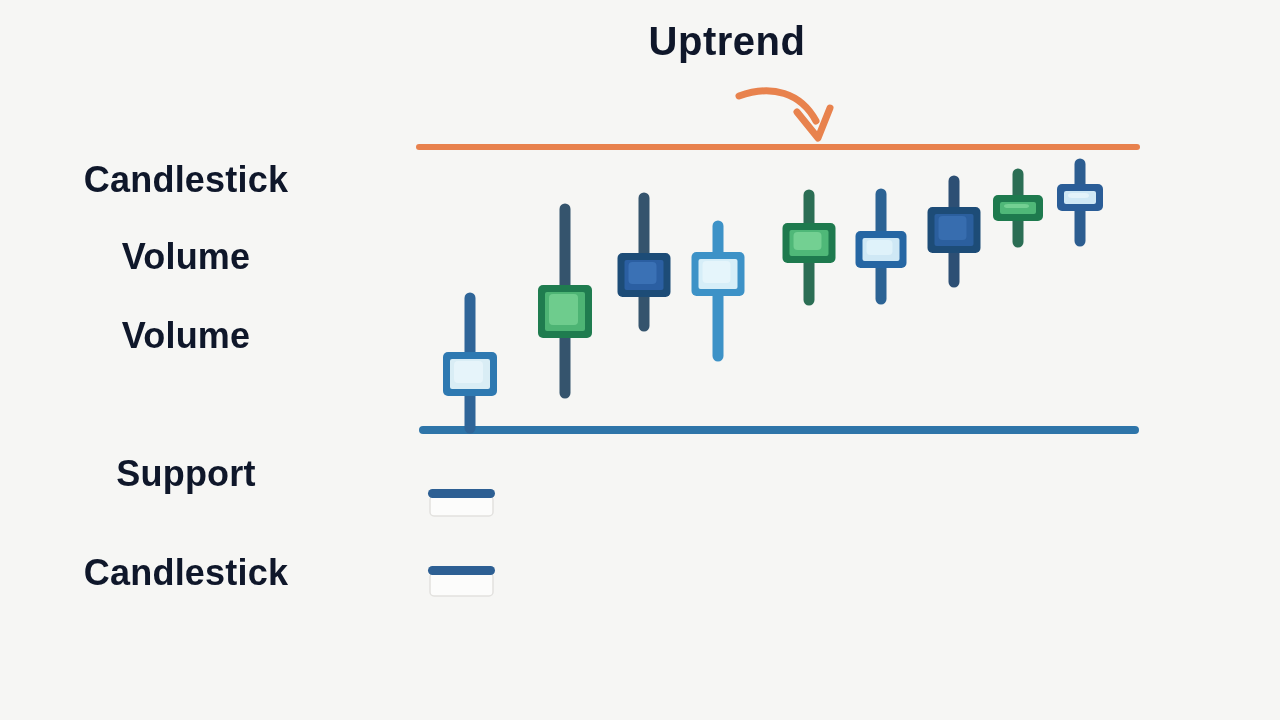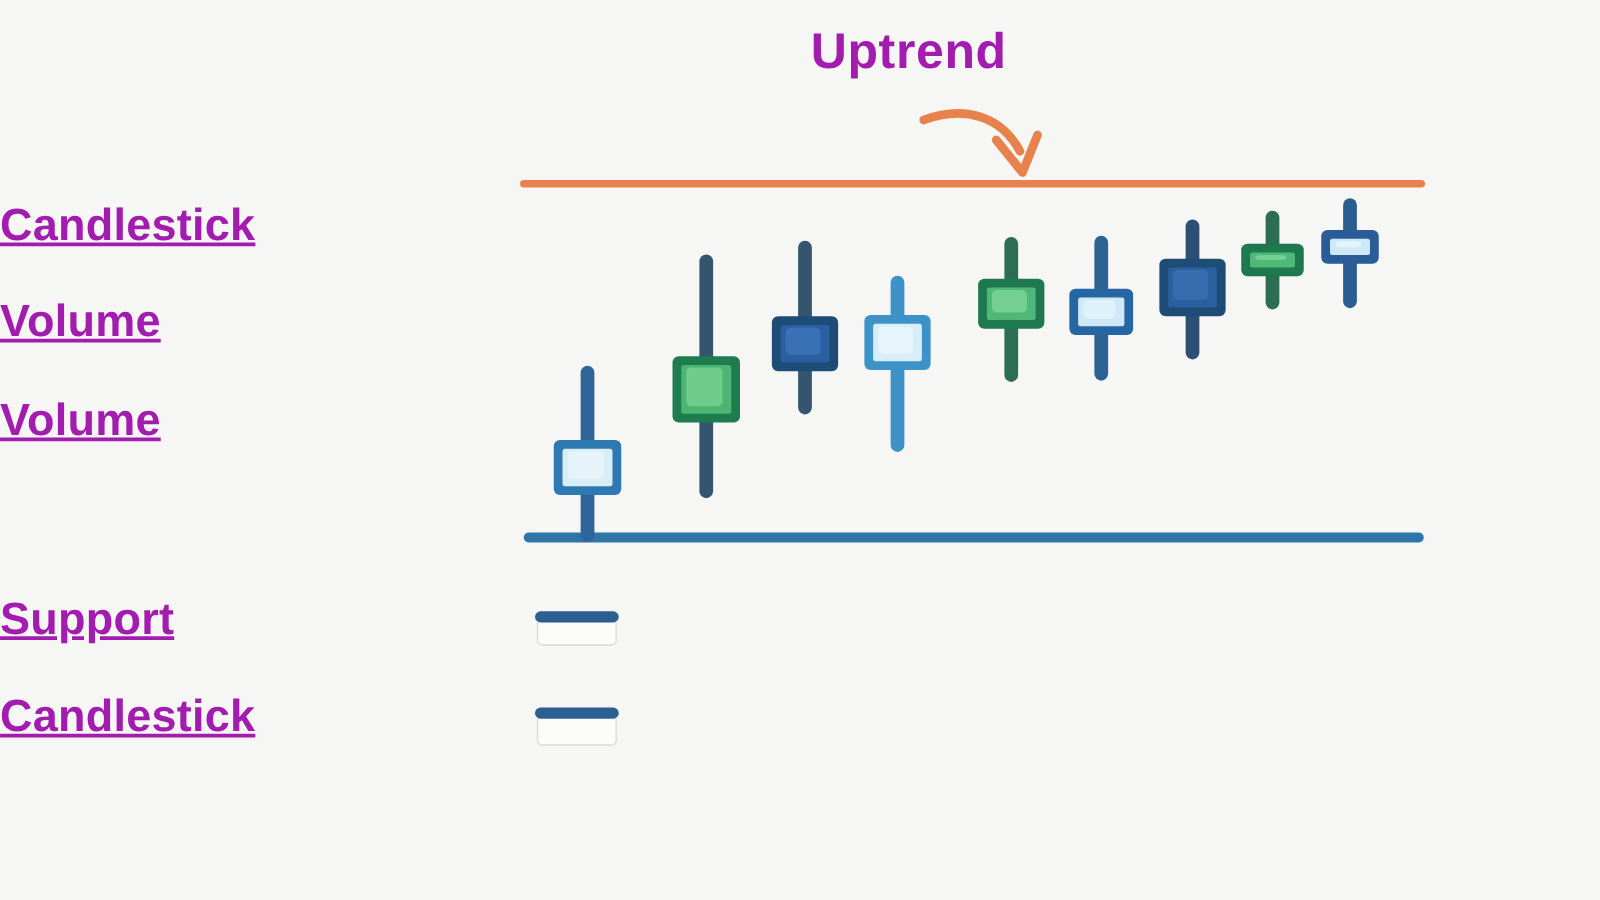--- a/index.html
+++ b/index.html
@@ -2,43 +2,42 @@
 <html><head>
 <meta charset="utf-8">
 <style>
   html,body{margin:0;padding:0;}
   .stage{
     position:relative;
     width:1280px;height:720px;
     background:#f6f6f4;
     overflow:hidden;
     font-family:"Liberation Sans", sans-serif;
-    color:#a21caf;
+    color:#0f172a;
   }
   .title{
     position:absolute;
     left:527px;top:19px;width:400px;
     text-align:center;
     font-size:40px;font-weight:bold;
     letter-spacing:0.5px;
   }
   .lbl{
     position:absolute;
     left:0;width:372px;
-    text-align:left;
+    text-align:center;
     font-size:36px;font-weight:bold;
     transform:translateY(-50%);
     letter-spacing:0.2px;
     white-space:nowrap;
-    text-decoration:underline;
   }
   #lbl-candlestick{top:180px;}
   #lbl-volume1{top:257px;}
   #lbl-volume2{top:336px;}
-  #lbl-support{top:495px;}
+  #lbl-support{top:474px;}
   #lbl-resistance{top:573px;}
   #scene{position:absolute;left:0;top:0;}
 </style>
 </head>
 <body>
 
 <div class="stage">
   <div class="title">Uptrend</div>
 
   <div class="lbl" id="lbl-candlestick">Candlestick</div>

